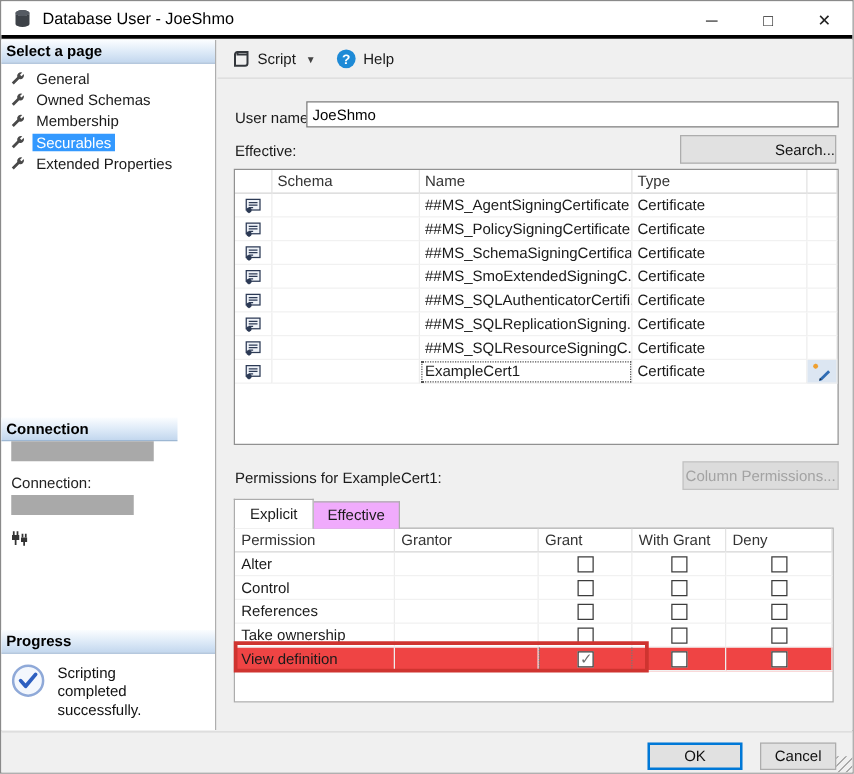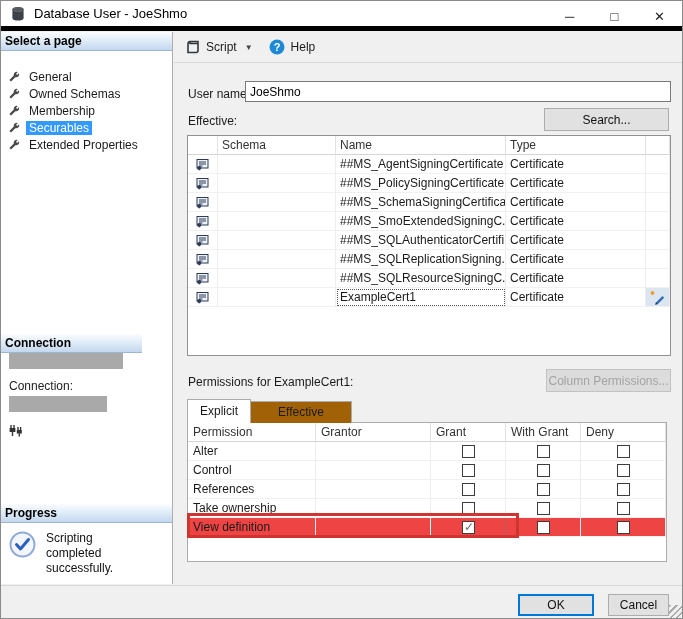--- a/index.html
+++ b/index.html
@@ -1,31 +1,31 @@
 <!DOCTYPE html>
 <html><head>
 <meta charset="utf-8">
 <style>
   * { box-sizing: border-box; margin: 0; padding: 0; }
   html,body { background:#cfcfcf; }
   body { font-family:"Liberation Sans", sans-serif; font-size:12px; color:#1a1a1a; }
   .window { position:relative; width:683px; height:619px; background:#f0f0f0; border:1px solid #8a8a8a; overflow:hidden; }
 
   
-  .titlebar { position:absolute; left:0; top:0; width:100%; height:30px; background:#ffffff; border-bottom:5px solid #000000; display:flex; align-items:center; }
+  .titlebar { position:absolute; left:0; top:0; width:100%; height:30px; background:#ffffff; border-bottom:3px solid #000000; display:flex; align-items:center; }
   .titlebar .appicon { margin:0 8px 0 9px; width:16px; height:16px; }
   .title-text { font-size:13px; color:#000; }
   .win-controls { position:absolute; right:0; top:0; height:30px; display:flex; }
   .win-btn { width:45px; height:30px; display:flex; align-items:center; justify-content:center; font-size:13px; color:#222; cursor:default; }
 
   
   .sidebar { position:absolute; left:0; top:31px; width:172px; height:552px; background:#ffffff; border-right:1px solid #aeaeae; }
   .side-header { height:19px; line-height:18px; padding-left:4px; font-weight:bold; color:#000;
     background:linear-gradient(to bottom,#fbfdff 0%,#dce9f7 55%,#c3d7ee 100%); border-bottom:1px solid #9db7d3; }
-  .side-list { padding-top:17px; }
+  .side-list { padding-top:3px; }
   .side-item { display:flex; align-items:center; height:17px; padding-left:7px; cursor:default; }
   .side-item .wrench { width:12px; height:12px; margin-right:6px; flex:0 0 auto; }
   .side-item .lbl { padding:0 3px; }
   .side-item.selected .lbl { background:#3399ff; color:#fff; }
   .conn-section { position:absolute; left:0; top:302px; width:141px; }
   .prog-section { position:absolute; left:0; top:472px; width:171px; }
   .conn-label { margin:10px 0 3px 8px; color:#222; }
   .redacted { margin-left:8px; height:16px; background:#a9a9a9; }
   .redacted.server { width:114px; }
   .redacted.connection { width:98px; }
@@ -41,37 +41,37 @@
   .tool-script { display:flex; align-items:center; padding:3px 4px; margin-left:8px; cursor:default; }
   .tool-script .caret { font-size:8px; color:#444; margin-left:8px; }
   .tool-script .t-lbl { margin-left:6px; }
   .tool-help { display:flex; align-items:center; padding:3px 4px; margin-left:8px; cursor:default; }
   .tool-help .t-lbl { margin-left:6px; }
 
   .uname-label { position:absolute; left:14px; top:55px; }
   .uname-input { position:absolute; left:71px; top:49px; width:426px; height:21px; border:1px solid #7a7a7a; background:#fff; font:inherit; padding:0 4px; }
   .securables-label { position:absolute; left:14px; top:82px; }
   .btn { background:#e1e1e1; border:1px solid #adadad; font:inherit; color:#111; cursor:default; }
-  .search-btn { position:absolute; left:370px; top:76px; width:125px; height:23px; }
+  .search-btn { position:absolute; left:370px; top:76px; width:125px; height:23px;text-align:right; }
 
   
   .sec-table { position:absolute; left:13px; top:103px; width:484px; height:221px; background:#fff; border:1px solid #919191; overflow:hidden; }
   .sec-row { display:grid; grid-template-columns:30px 118px 170px 140px 24px; height:19px; }
   .sec-row > div { border-right:1px solid #ededed; border-bottom:1px solid #f1f1f1; display:flex; align-items:center; padding:0 4px; overflow:hidden; white-space:nowrap; }
   .sec-row.head > div { border-right:1px solid #e2e2e2; border-bottom:1px solid #d5d5d5; color:#333; }
   .sec-row .icon-cell { justify-content:center; padding:0; }
   .sec-row.sel .name-cell { outline:1px dotted #555; outline-offset:-2px; }
   .sec-row.sel .extra-cell { background:#dce6f2; justify-content:center; padding:0; }
 
   .perm-title { position:absolute; left:14px; top:343px; }
   .colperm-btn { position:absolute; left:372px; top:337px; width:125px; height:23px; background:#dcdcdc; border:1px solid #c2c2c2; color:#a3a3a3; font:inherit; }
 
   
   .tabs { position:absolute; left:13px; top:369px; display:flex; align-items:flex-end; height:22px; z-index:2; }
-  .tab { padding:3px 27px 4px; border:1px solid #acacac; border-bottom:none; background:#a16207; margin-right:-1px; cursor:default; }
+  .tab { padding:3px 11px 4px; border:1px solid #acacac; border-bottom:none; background:#f0abfc; margin-right:-1px; cursor:default; }
   .tab.active { background:#fff; position:relative; padding:4px 12px 5px; z-index:3; }
 
   
   .perm-table { position:absolute; left:13px; top:390px; width:480px; height:140px; background:#fff; border:1px solid #acacac; z-index:1; }
   .perm-row { display:grid; grid-template-columns:128px 115px 75px 75px 85px; height:19px; }
   .perm-row > div { border-right:1px solid #ededed; border-bottom:1px solid #f1f1f1; display:flex; align-items:center; padding:0 5px; overflow:hidden; white-space:nowrap; }
   .perm-row.head > div { border-right:1px solid #e2e2e2; border-bottom:1px solid #d5d5d5; color:#333; }
   .perm-row .cb-cell { justify-content:center; }
   .perm-row.hl { background:#ef4444; }
   .perm-row.hl .cb-cell.focus { border-left:1px dotted #777; border-right:1px dotted #777; }

